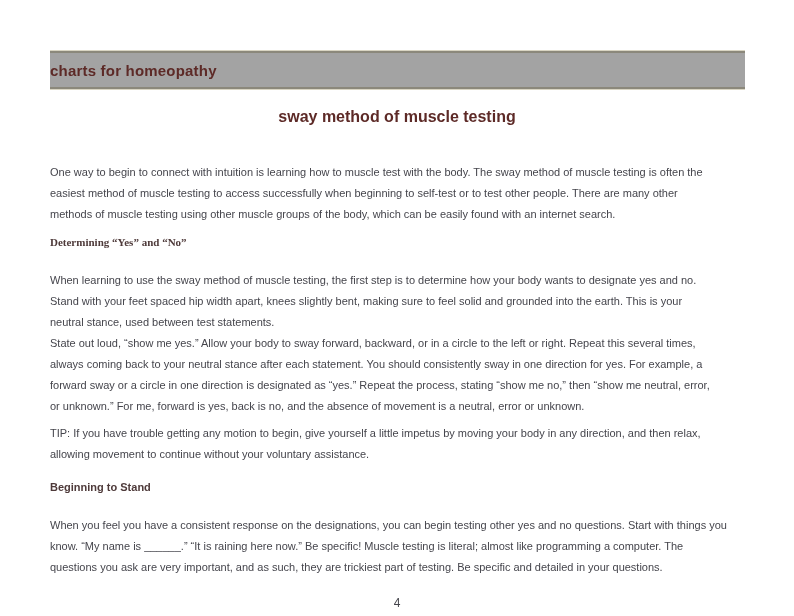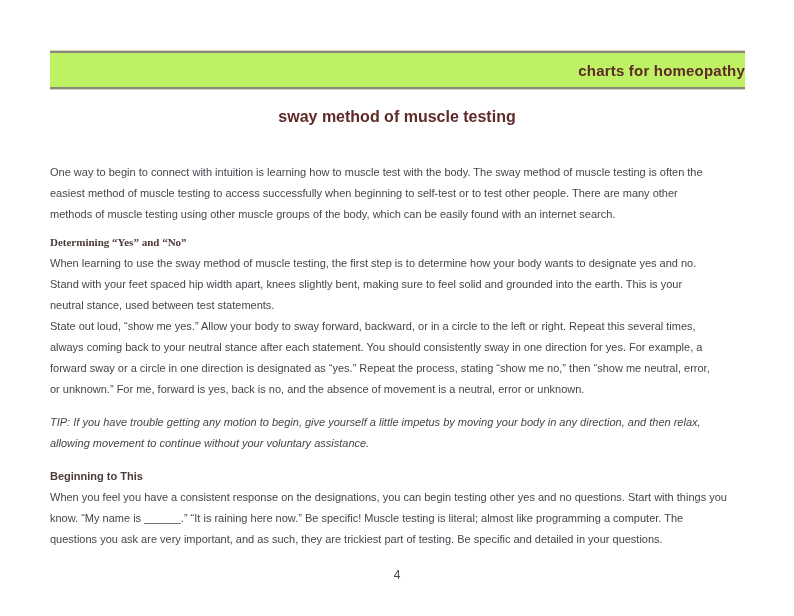--- a/index.html
+++ b/index.html
@@ -11,27 +11,27 @@
     position: relative;
     width: 794px;
     height: 616px;
     background: #ffffff;
     font-family: "Liberation Sans", sans-serif;
     overflow: hidden;
   }
   .banner {
     margin: 51px 49px 0 50px;
     height: 34px;
-    background: #bef264;
+    background: #a3a3a3;
     border-top: 2px solid #8b887b;
     border-bottom: 2px solid #8b887b;
     box-shadow: 0 -1px 0 #d9d5c3, 0 1px 0 #d9d5c3;
     display: flex;
     align-items: center;
-    justify-content: flex-end;
+    justify-content: flex-start;
   }
   .banner-title {
     font-size: 15px;
     font-weight: bold;
     color: #5d2a27;
     letter-spacing: 0.2px;
   }
   .doc-title {
     margin: 18px 50px 16px 50px;
     text-align: center;
@@ -44,23 +44,23 @@
     margin-left: 50px;
     margin-right: 20px;
     font-size: 11px;
     line-height: 21px;
     color: #45454c;
     white-space: pre;
   }
   .intro        { margin-top: 36px; }
   .sec-heading  { font-weight: bold; color: #4e3a3a; }
   .heading-1    { margin-top: 7px; font-family: Liberation Serif, serif; }
-  .para-after-heading { margin-top: 0; }
+  .para-after-heading { margin-top: 17px; }
   .para-std     { }
-  .tip          { margin-top: 12px; font-style: italic; }
+  .tip          { margin-top: 6px; }
   .heading-2    { margin-top: 12px; }
   .page-number {
     margin-top: 15px;
     text-align: center;
     font-size: 12px;
     color: #45454c;
     line-height: 21px;
   }
 </style>
 </head>
@@ -85,21 +85,21 @@
 neutral stance, used between test statements.</div>
 
   <div class="tblock para-std">State out loud, “show me yes.” Allow your body to sway forward, backward, or in a circle to the left or right. Repeat this several times,
 always coming back to your neutral stance after each statement. You should consistently sway in one direction for yes. For example, a
 forward sway or a circle in one direction is designated as “yes.” Repeat the process, stating “show me no,” then “show me neutral, error,
 or unknown.” For me, forward is yes, back is no, and the absence of movement is a neutral, error or unknown.</div>
 
   <div class="tblock tip">TIP: If you have trouble getting any motion to begin, give yourself a little impetus by moving your body in any direction, and then relax,
 allowing movement to continue without your voluntary assistance.</div>
 
-  <div class="tblock sec-heading heading-2">Beginning to This</div>
+  <div class="tblock sec-heading heading-2">Beginning to Stand</div>
 
   <div class="tblock para-after-heading">When you feel you have a consistent response on the designations, you can begin testing other yes and no questions. Start with things you
 know. “My name is ______.” “It is raining here now.” Be specific! Muscle testing is literal; almost like programming a computer. The
 questions you ask are very important, and as such, they are trickiest part of testing. Be specific and detailed in your questions.</div>
 
   <div class="page-number">4</div>
 
 </div>
 
 </body></html>

